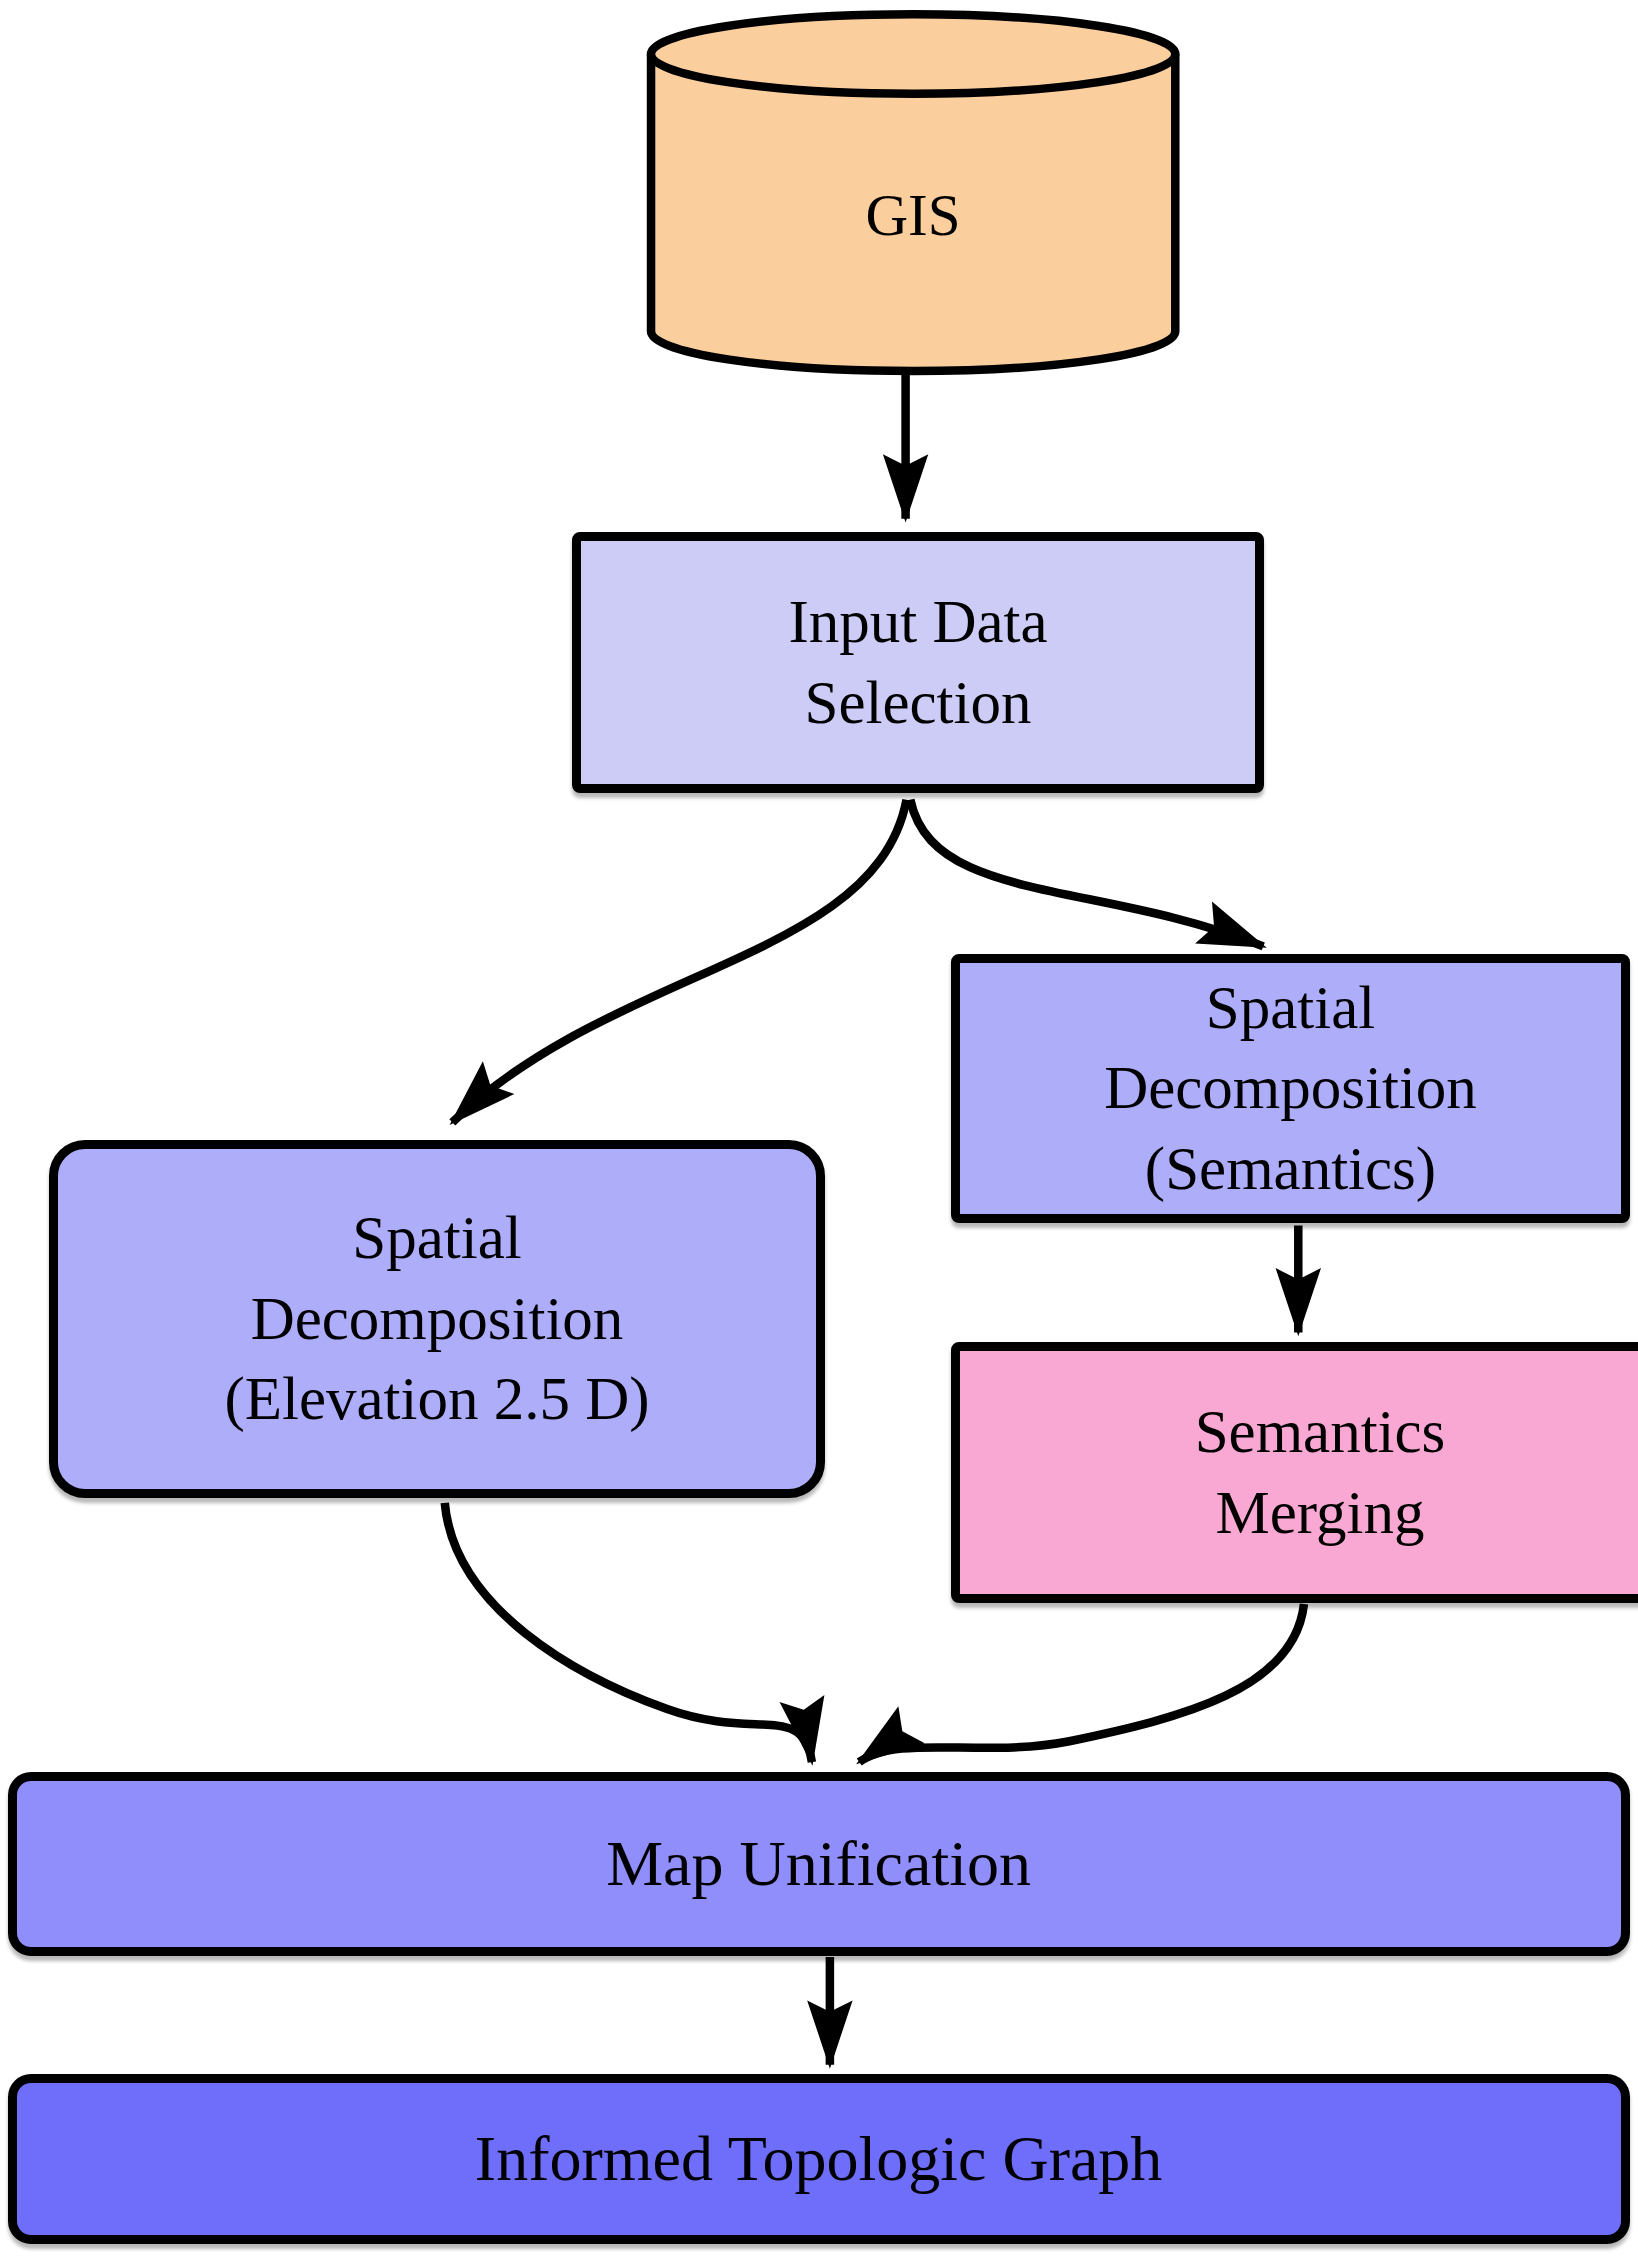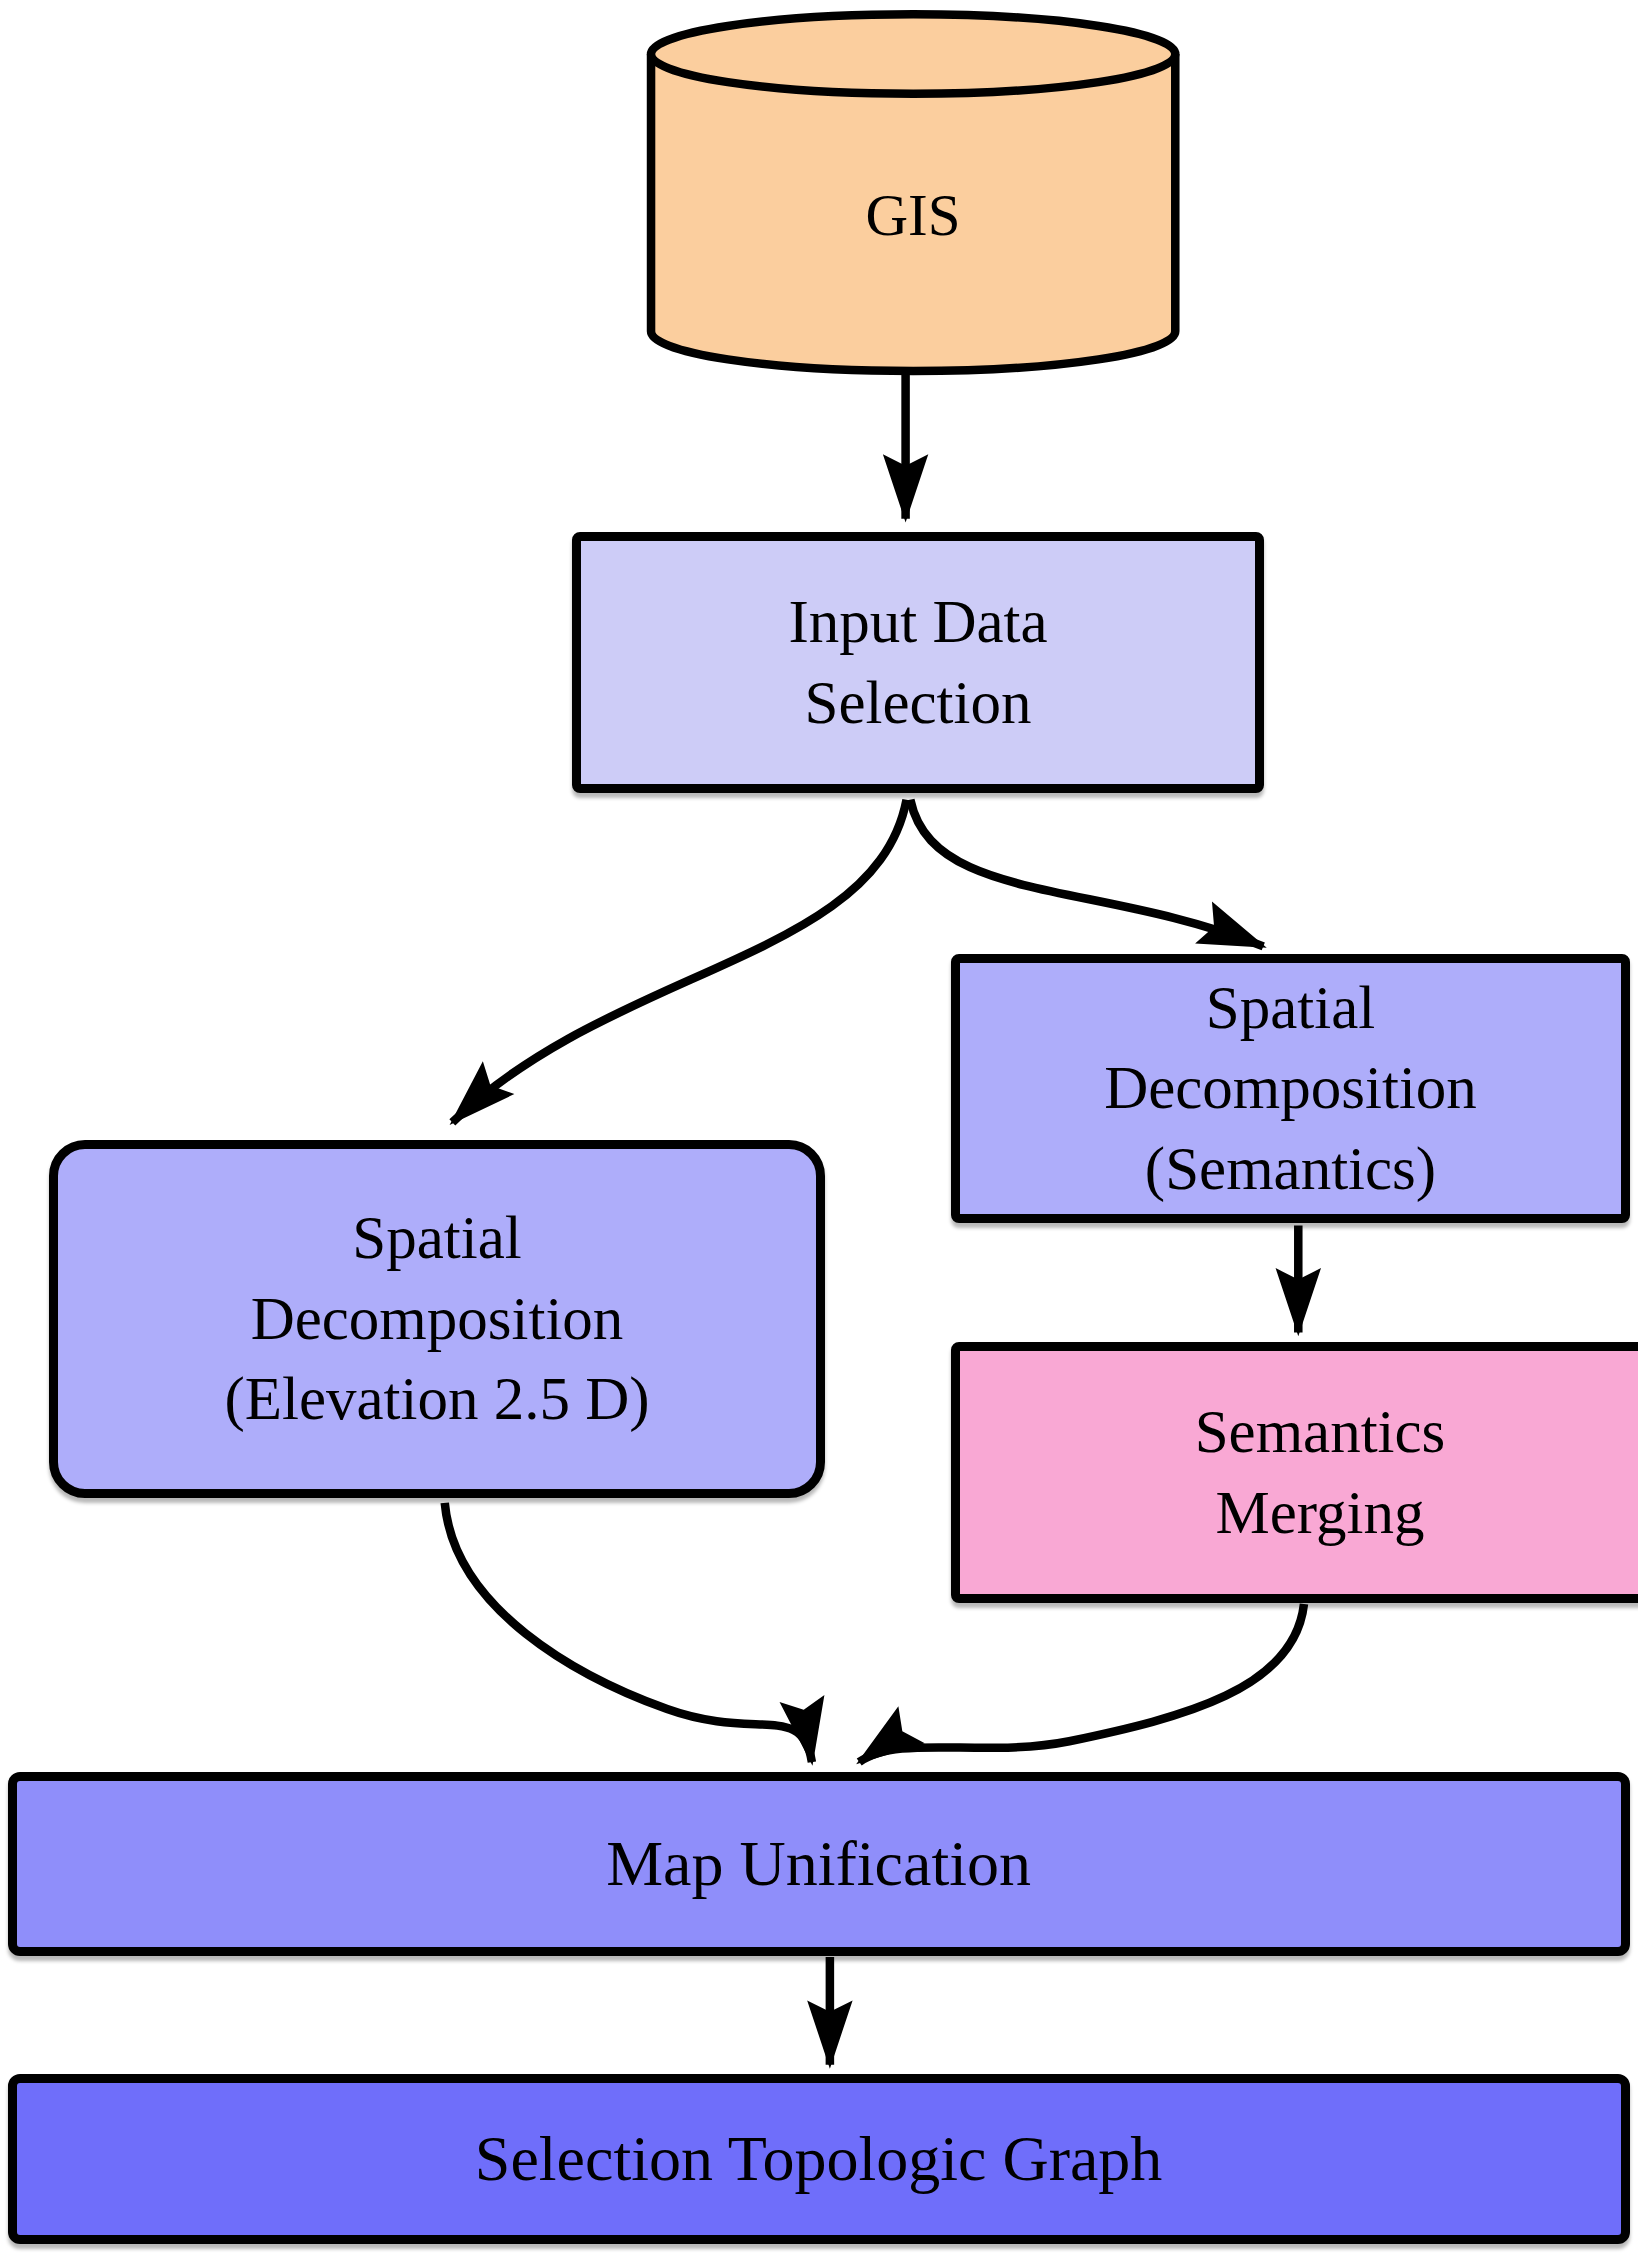--- a/index.html
+++ b/index.html
@@ -20,21 +20,21 @@
     color:#000;
     box-shadow:0 4.7px 3.8px rgba(0,0,0,0.28);
   }
   .node-label{
     white-space:pre-line;
     line-height:1.32;
     font-size:61px;
   }
   .rounded-lg{border-radius:36px;}
   .rounded-md{border-radius:8px;}
-  .rounded-sm{border-radius:12px;}
+  .rounded-sm{border-radius:23px;}
   .wide .node-label{font-size:64px;}
   #node-gis-label{
     position:absolute;left:651px;top:142px;width:524px;
     text-align:center;font-size:59px;color:#000;margin-top:39px;
   }
 </style>
 </head>
 <body>
 
 <div id="canvas">
@@ -82,17 +82,17 @@
   <div class="node rounded-md" style="left: 951px; top: 1342px; width: 738px; height: 261px; background-color: #f9a8d4;">
     <div class="node-label">Semantics
 Merging</div>
   </div>
 
   <div class="node rounded-sm wide" style="left: 7.6px; top: 1772px; width: 1622px; height: 184px; background-color: rgb(143, 142, 250);">
     <div class="node-label">Map Unification</div>
   </div>
 
   <div class="node rounded-sm wide" style="left: 7.6px; top: 2074px; width: 1622px; height: 170px; background-color: rgb(111, 110, 250);">
-    <div class="node-label">Selection Topologic Graph</div>
+    <div class="node-label">Informed Topologic Graph</div>
   </div>
 
 </div>
 
 
 </body></html>

